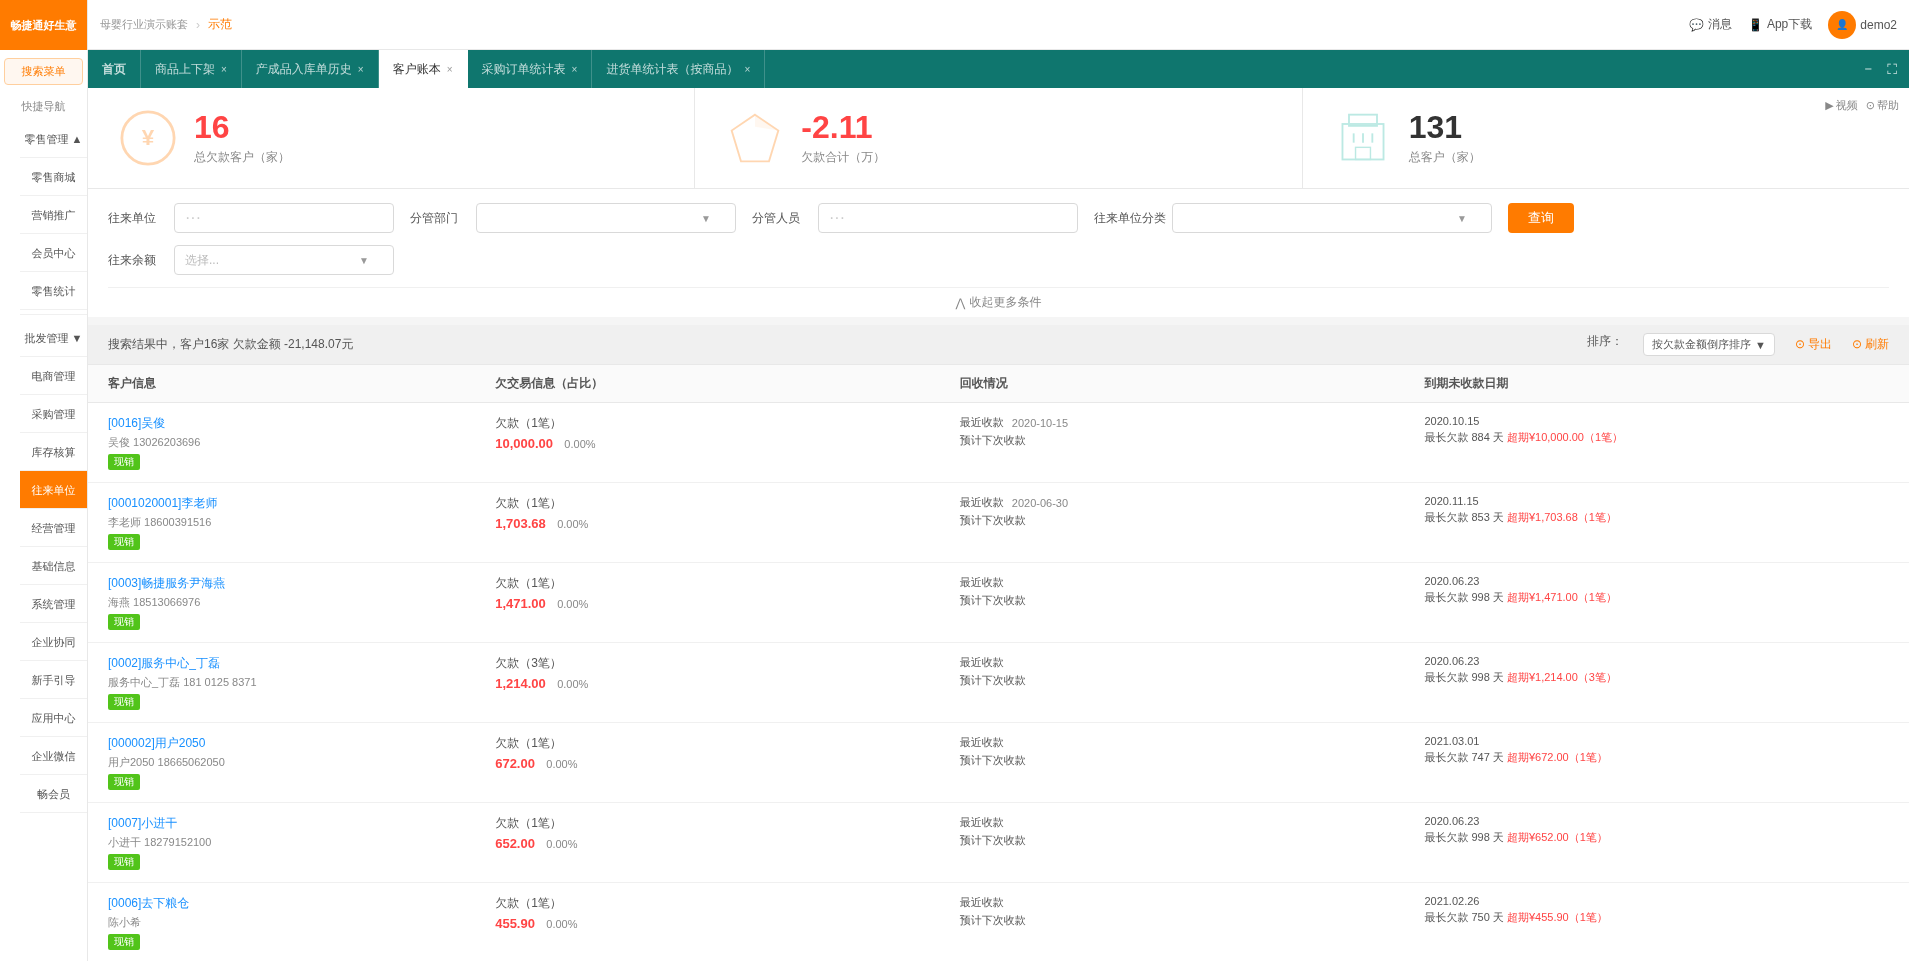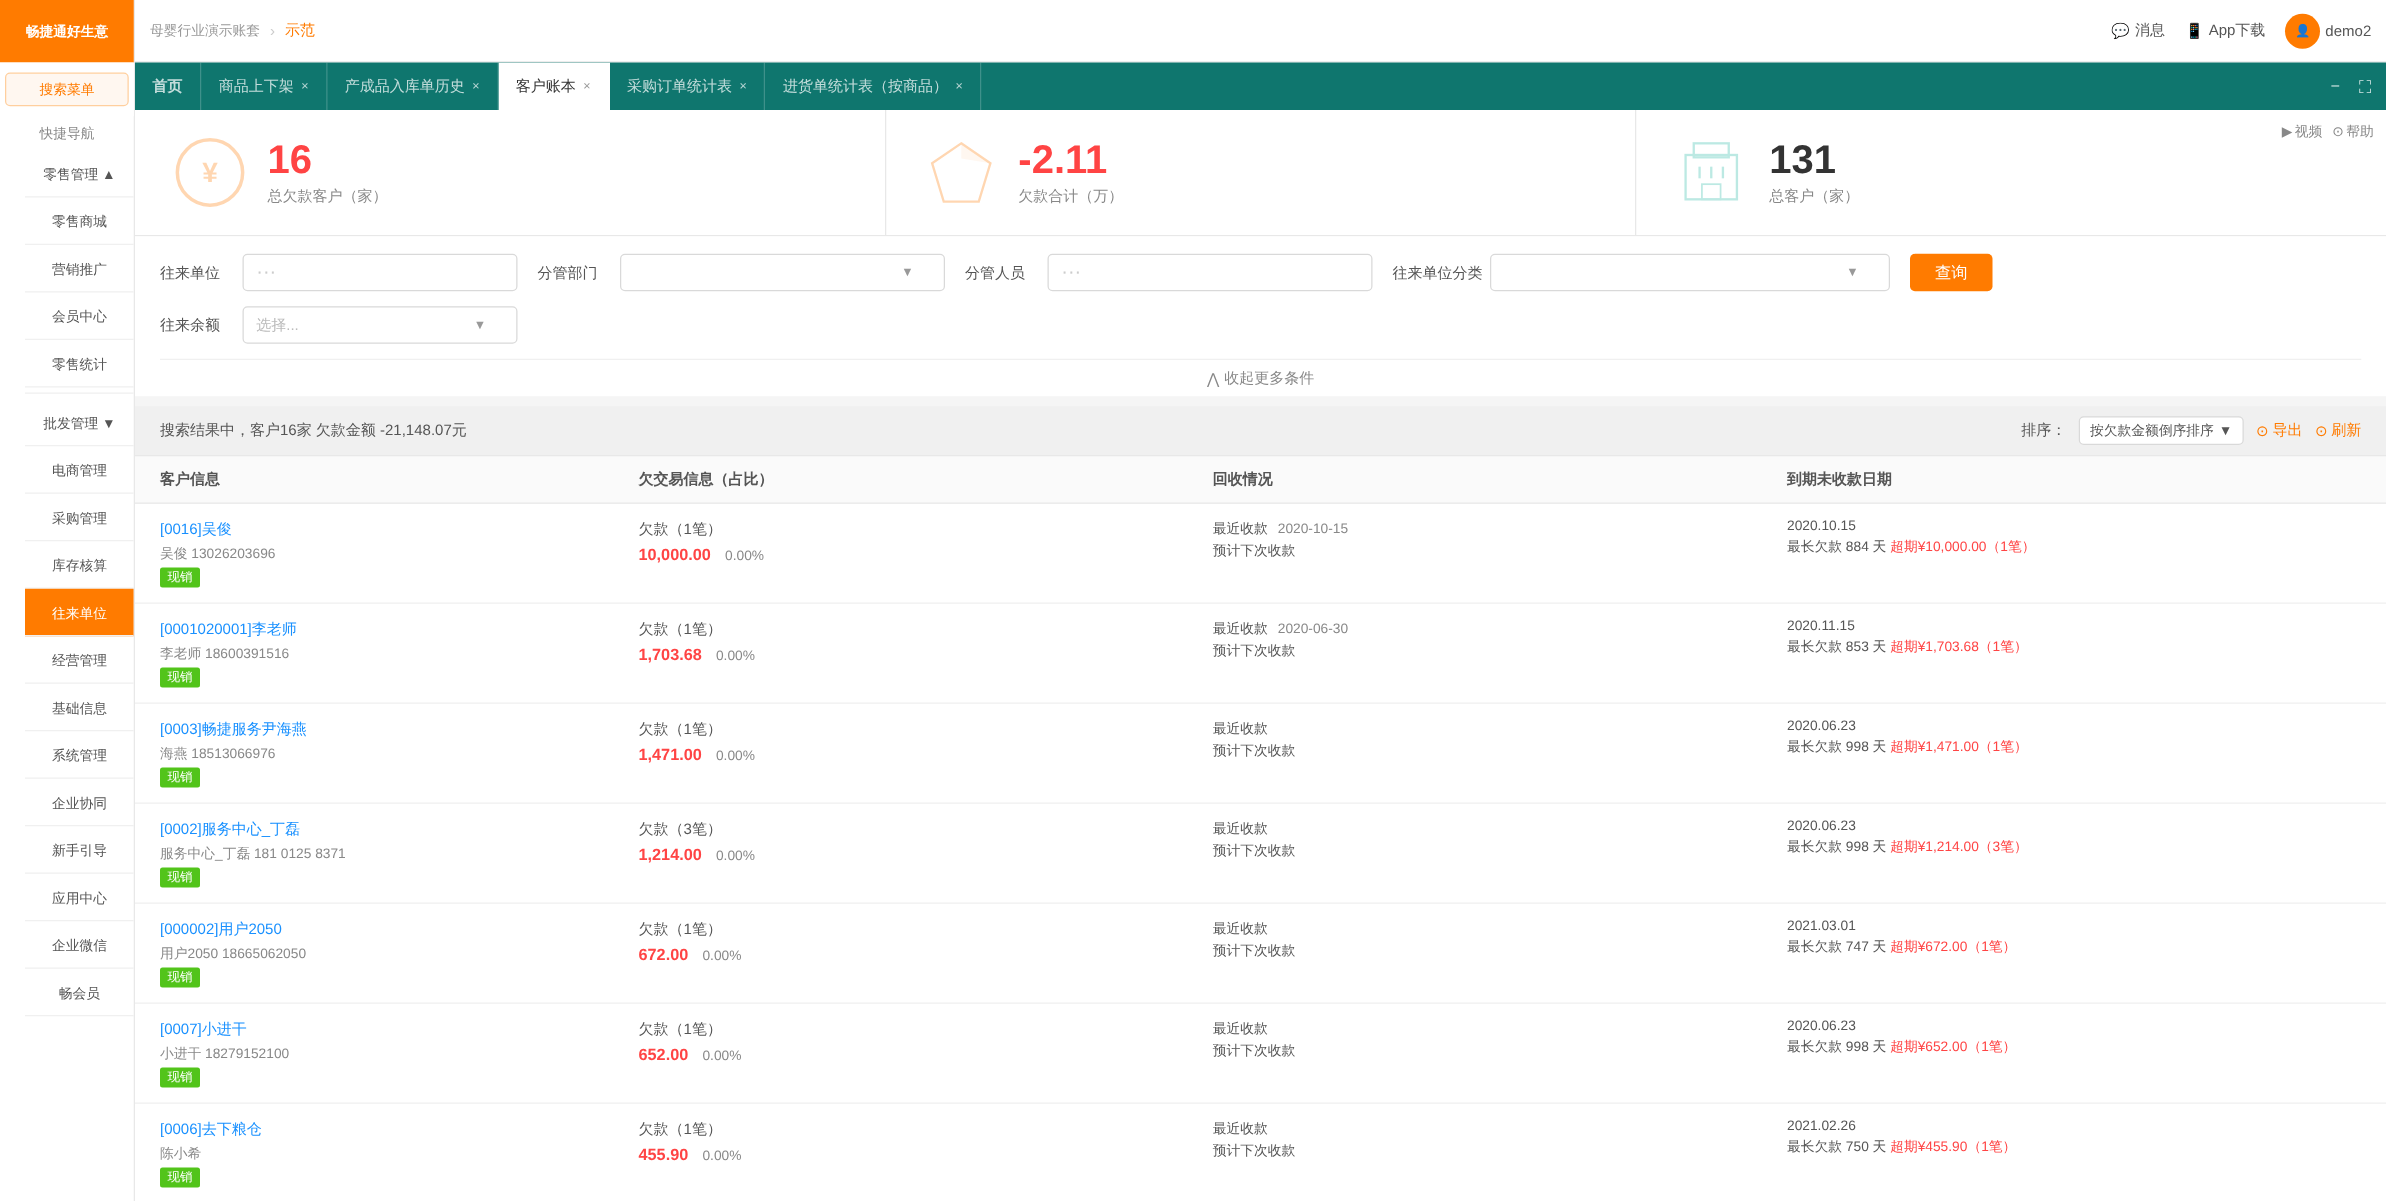--- a/index.html
+++ b/index.html
@@ -1,20 +1,20 @@
 <!DOCTYPE html>
 <html><head>
   <meta charset="utf-8">
   <style>
     * { box-sizing: border-box; margin: 0; padding: 0; }
     body { font-family: 'Microsoft YaHei', Arial, sans-serif; font-size: 12px; background: #f5f5f5; color: #333; overflow: hidden; }
 
     
     .app-wrapper { display: flex; height: 961px; width: 1909px; }
-    .sidebar { width: 108px; background: #fff; border-right: 1px solid #e8e8e8; display: flex; flex-direction: column; flex-shrink: 0; }
+    .sidebar { width: 88px; background: #fff; border-right: 1px solid #e8e8e8; display: flex; flex-direction: column; flex-shrink: 0; }
     .main-area { flex: 1; display: flex; flex-direction: column; overflow: hidden; }
 
     
     .sidebar-logo { height: 50px; background: #ff7b00; display: flex; align-items: center; justify-content: center; }
     .sidebar-logo-text { color: #fff; font-size: 11px; font-weight: bold; }
     .sidebar-search { padding: 8px 4px; background: #fff; }
     .sidebar-search-btn { width: 100%; background: #fff7f0; border: 1px solid #ffcf9e; border-radius: 4px; padding: 5px 4px; color: #ff7b00; font-size: 11px; cursor: pointer; text-align: center; }
     .sidebar-nav { flex: 1; overflow-y: auto; margin-left: 20px; }
     .sidebar-item { padding: 10px 4px; text-align: center; cursor: pointer; color: #555; font-size: 11px; border-bottom: 1px solid #f0f0f0; }
     .sidebar-item.active { background: #ff7b00; color: #fff; }
@@ -63,21 +63,21 @@
     .filter-input { border: 1px solid #d9d9d9; border-radius: 4px; padding: 5px 28px 5px 10px; font-size: 12px; color: #333; width: 220px; position: relative; cursor: pointer; background: #fff; display: flex; align-items: center; justify-content: space-between; min-height: 30px; }
     .filter-input .dots { color: #ccc; font-size: 16px; }
     .filter-select { border: 1px solid #d9d9d9; border-radius: 4px; padding: 5px 24px 5px 10px; font-size: 12px; color: #333; width: 220px; background: #fff; min-height: 30px; display: flex; align-items: center; justify-content: space-between; cursor: pointer; }
     .filter-select-wide { width: 320px; }
     .chevron-down { color: #999; font-size: 10px; }
     .btn-search { background: #ff7b00; color: #fff; border: none; border-radius: 4px; padding: 6px 20px; font-size: 13px; cursor: pointer; white-space: nowrap; }
     .filter-collapse { text-align: center; padding: 6px 0; cursor: pointer; color: #888; font-size: 12px; border-top: 1px solid #f0f0f0; display: flex; align-items: center; justify-content: center; gap: 4px; }
 
     
     .results-bar { display: flex; align-items: center; justify-content: space-between; padding: 8px 20px; background: #f0f0f0; font-size: 12px; color: #555; }
-    .results-actions { display: flex; align-items: center; gap: 10px; }
+    .results-actions { display: flex; gap: 20px; font-family: Liberation Serif, serif; }
     .sort-select { border: 1px solid #d9d9d9; border-radius: 4px; padding: 3px 8px; font-size: 11px; background: #fff; cursor: pointer; display: flex; align-items: center; gap: 4px; }
     .action-btn-small { color: #ff7b00; cursor: pointer; font-size: 12px; display: flex; align-items: center; gap: 3px; }
 
     
     .table-area { background: #fff; margin: 0; }
     .table-header { display: flex; padding: 10px 20px; background: #fafafa; border-bottom: 1px solid #e8e8e8; border-top: 1px solid #e8e8e8; font-weight: bold; color: #555; font-size: 12px; }
     .col-customer { flex: 2.5; }
     .col-debt { flex: 3; }
     .col-recovery { flex: 3; }
     .col-date { flex: 3; }

